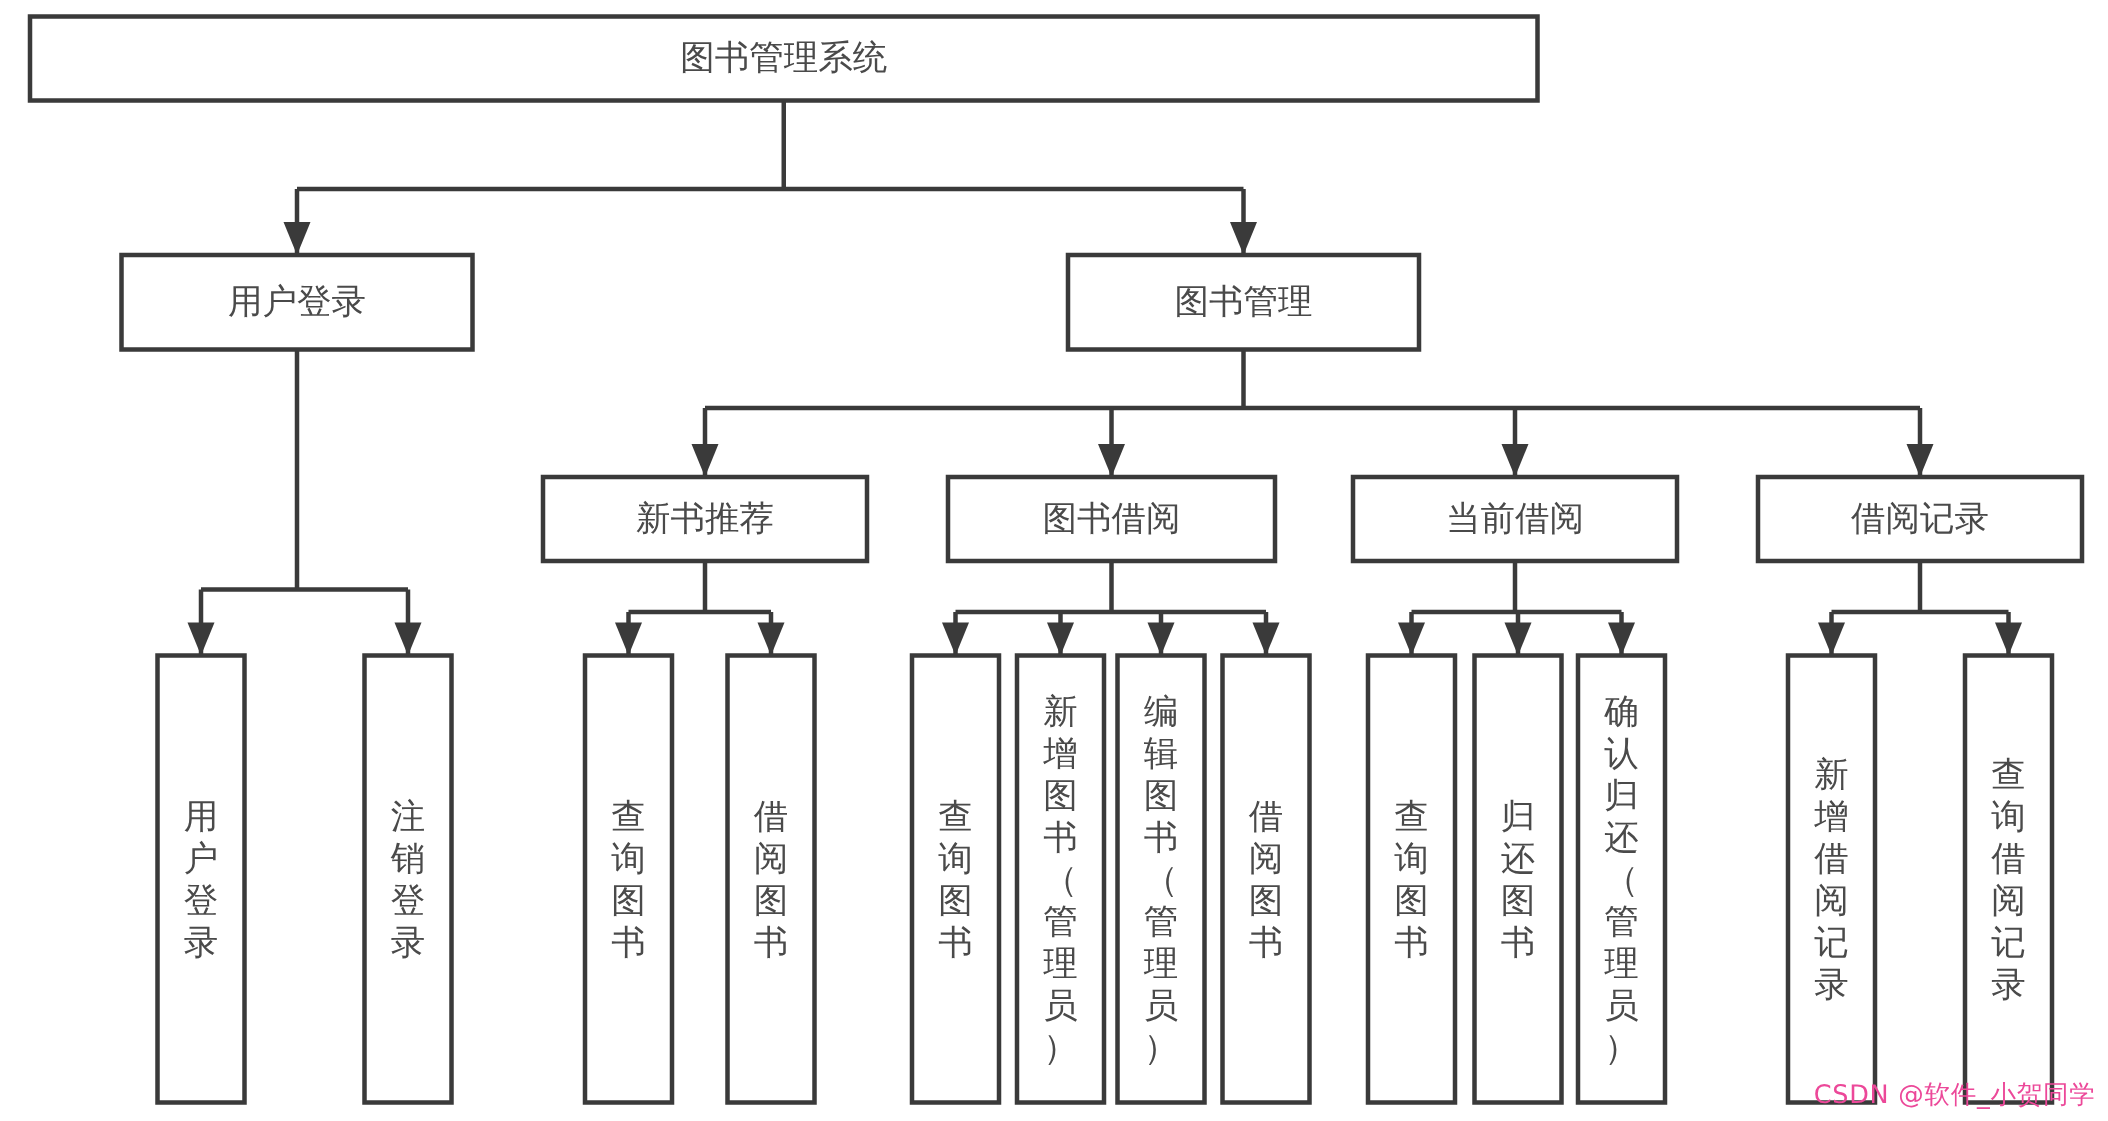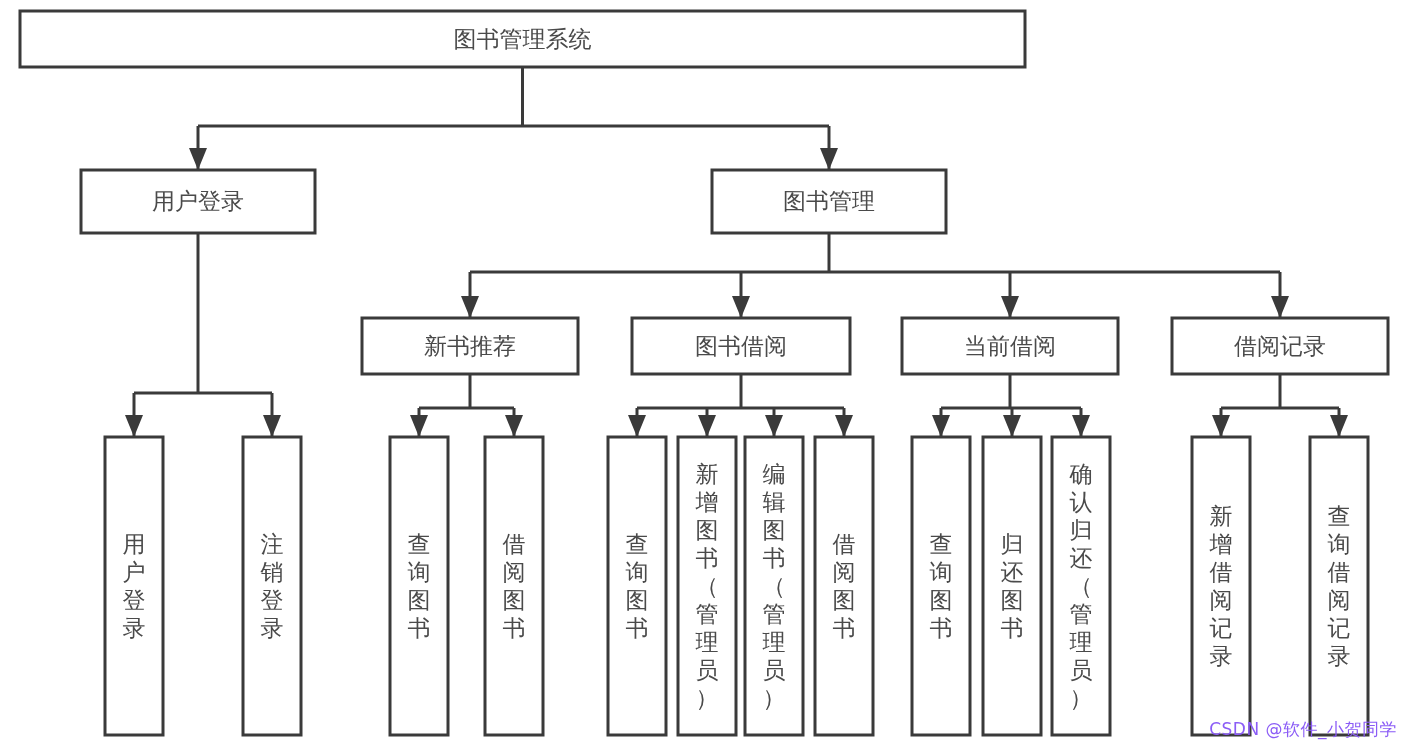--- a/index.html
+++ b/index.html
@@ -53,21 +53,21 @@
     font-size: 23px;
     fill: #4a4a4a;
     text-anchor: middle;
   }
   .watermark {
     position: absolute;
     right: 8px;
     bottom: 6px;
     font-family: "DejaVu Sans", "Liberation Sans", sans-serif;
     font-size: 17px;
-    color: #8b5cf6;
+    color: #ec4899;
     letter-spacing: 0.5px;
     white-space: nowrap;
     user-select: none;
   }
 </style>
 </head>
 <body>
 
 <div id="diagram-root">
   <svg id="flow" viewBox="0 0 1405 747" xmlns="http://www.w3.org/2000/svg">

